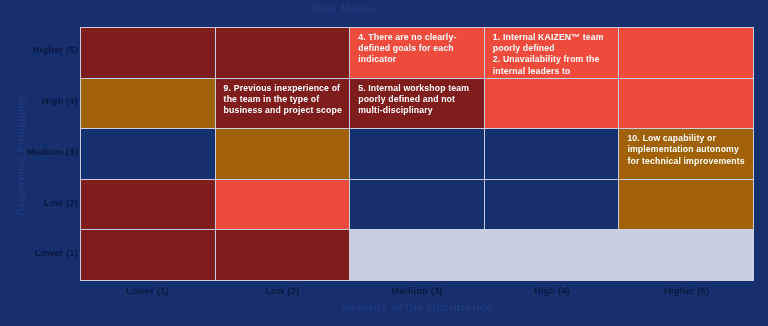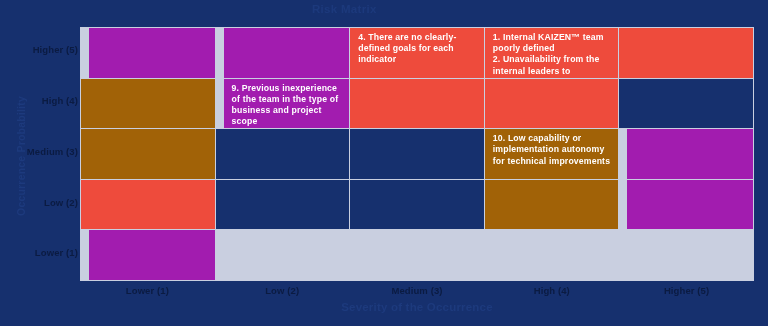--- a/index.html
+++ b/index.html
@@ -129,21 +129,21 @@
     color: #ffffff;
     font-size: 8.7px;
     font-weight: bold;
     line-height: 11.2px;
     letter-spacing: 0.15px;
     display: block;
     white-space: pre-line;
   }
   .lvl-none  { background: #16306e; }
   .lvl-low   { background: #a16207; }
-  .lvl-med   { background: #a21caf; margin-left: 8px; }
+  .lvl-med   { background: #7f1d1d; }
   .lvl-high  { background: #ee4b3c; }
 </style>
 </head>
 <body>
 
 <div id="risk-matrix-page">
 
   <div id="chart-title">Risk Matrix</div>
 
   <div id="y-axis-title">Occurrence Probability</div>
@@ -172,20 +172,23 @@
       </div>
       <div class="cell lvl-high">
         <span class="cell-text"></span>
       </div>
       <div class="cell lvl-low">
         <span class="cell-text"></span>
       </div>
       <div class="cell lvl-med">
         <span class="cell-text">9. Previous inexperience of the team in the type of business and project scope</span>
       </div>
+      <div class="cell lvl-med">
+        <span class="cell-text">5. Internal workshop team poorly defined and not multi-disciplinary</span>
+      </div>
       <div class="cell lvl-high">
         <span class="cell-text"></span>
       </div>
       <div class="cell lvl-high">
         <span class="cell-text"></span>
       </div>
       <div class="cell lvl-none">
         <span class="cell-text"></span>
       </div>
       <div class="cell lvl-low">

